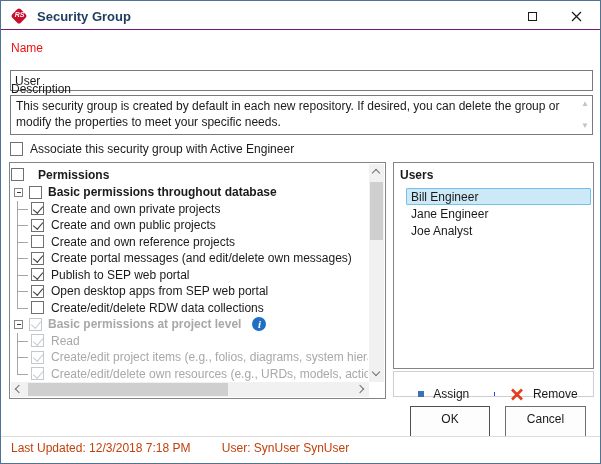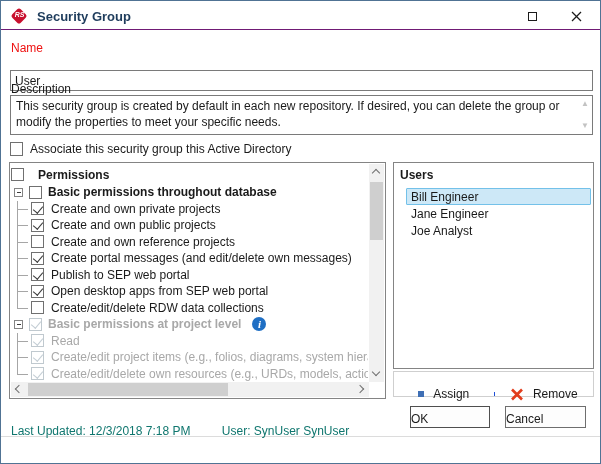--- a/index.html
+++ b/index.html
@@ -86,27 +86,27 @@
   #users-header { padding:5px 0 6px 6px; font-weight:bold; }
   .uitem { height:17px; line-height:16px; margin:0 2px 0 12px; padding-left:4px; border:1px solid transparent; }
   .uitem.sel { background:#cde8f7; border:1px solid #73c1e9; border-radius:1px; }
   #assign-bar { position:absolute; left:392px; top:370px; width:201px; height:26px; display:flex; border:1px solid #cfcfcf; background:#fff; }
   .abtn { flex:1 1 50%; display:flex; align-items:center; justify-content:center; gap:9px; cursor:default;margin-top:20px; }
   .abtn + .abtn { border-left:1px solid #1d4ed8; }
   .assign-ic { width:6px; height:6px; background:#3f6fb5; }
   .remove-ic { width:14px; height:13px; }
   
   .dlgbtn {
-    position:absolute; top:405px; width:80px; height:22px; background:#fdfdfd;
-    font-family:"Liberation Sans",sans-serif; font-size:12px; color:#1a1a1a; text-align:left; line-height:24px;
+    position:absolute; top:405px; width:80px; height:31px; background:#fdfdfd;
+    font-family:"Liberation Sans",sans-serif; font-size:12px; color:#1a1a1a; text-align:center; line-height:24px;
   }
   #ok-btn { left:409px; border:1px solid #4f4f4f; }
   #cancel-btn { left:504px; width:81px; border:1px solid #6e6e6e; }
   #status-sep { position:absolute; left:0; right:0; top:435px; height:1px; background:#dcdcdc; }
-  #status-bar { position:absolute; left:10px; top:423px; color:#0f766e; }
+  #status-bar { position:absolute; left:10px; top:440px; color:#c2410c; }
   #status-bar span + span { margin-left:28px; }
 </style>
 </head>
 <body>
 
 <div id="dialog">
 
   <div id="titlebar">
     <span id="app-icon">
       <span class="diamond"></span>
@@ -129,21 +129,21 @@
 
   <div id="desc-label">Description</div>
   <div id="desc-box">
     <span>This security group is created by default in each new repository. If desired, you can delete the group or modify the properties to meet your specific needs.</span>
     <span class="desc-arrow" id="desc-up">▲</span>
     <span class="desc-arrow" id="desc-down">▼</span>
   </div>
 
   <div id="ad-row">
     <span class="cb"></span>
-    <span>Associate this security group this Active Directory</span>
+    <span>Associate this security group with Active Engineer</span>
   </div>
 
   <div id="perm-panel">
     <div id="perm-tree">
         <div class="prow hdr">
           <span class="cb"></span>
           <span class="lbl bold">Permissions</span>
         </div>
         <div class="prow grp">
           <span class="expander"></span>

